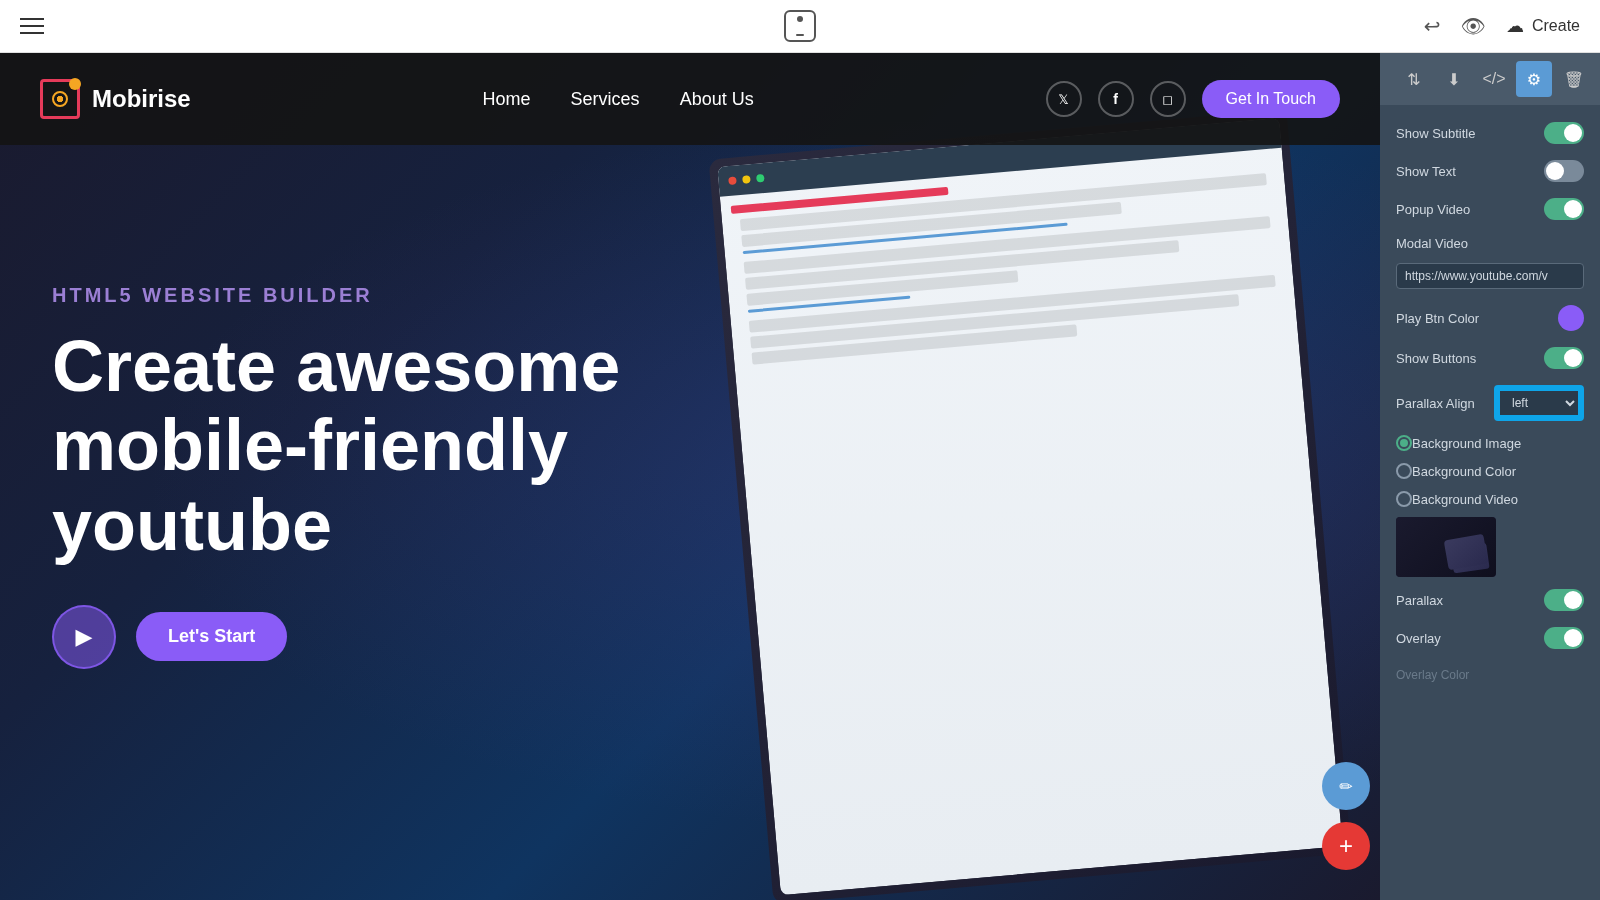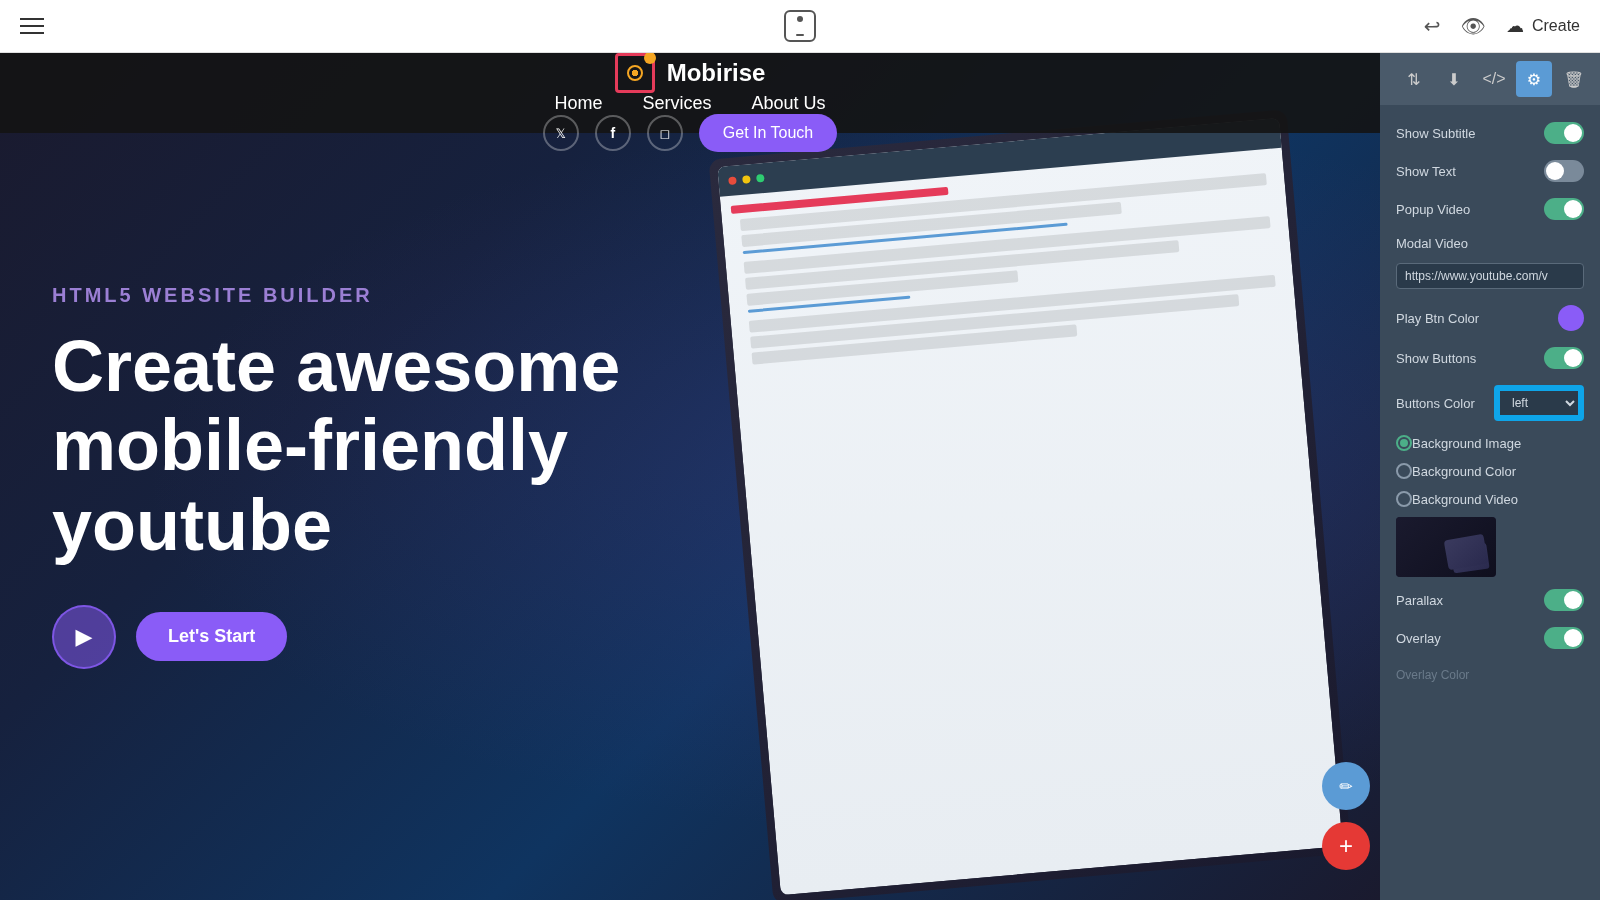--- a/index.html
+++ b/index.html
@@ -45,28 +45,27 @@
     .preview-area {
       flex: 1;
       position: relative;
       overflow: hidden;
     }
 
     
     .site-nav {
       position: absolute;
       top: 0; left: 0; right: 0;
-      height: 80px;
+      height: 92px;
       background: rgba(20,20,20,0.9);
       display: flex;
       align-items: center;
       justify-content: space-between;
       padding: 0 40px;
       z-index: 10;
-      flex-direction: column;
     }
     .site-logo { display: flex; align-items: center; gap: 12px; }
     .logo-icon {
       width: 40px; height: 40px;
       border: 3px solid #e53b5a;
       border-radius: 4px;
       display: flex; align-items: center; justify-content: center;
       position: relative;
     }
     .logo-icon::before {
@@ -475,21 +474,21 @@
         <span class="panel-label">Play Btn Color</span>
         <div class="color-circle" style="background: #8a5cf7;"></div>
       </div>
 
       <div class="panel-row">
         <span class="panel-label">Show Buttons</span>
         <div class="toggle on"></div>
       </div>
 
       <div class="panel-row">
-        <span class="panel-label">Buttons Color</span>
+        <span class="panel-label">Parallax Align</span>
         <select class="panel-select">
           <option value="left">left</option>
           <option value="center">center</option>
           <option value="right">right</option>
         </select>
       </div>
 
       <div class="radio-row">
         <div class="radio-btn active"></div>
         <span class="radio-label">Background Image</span>

